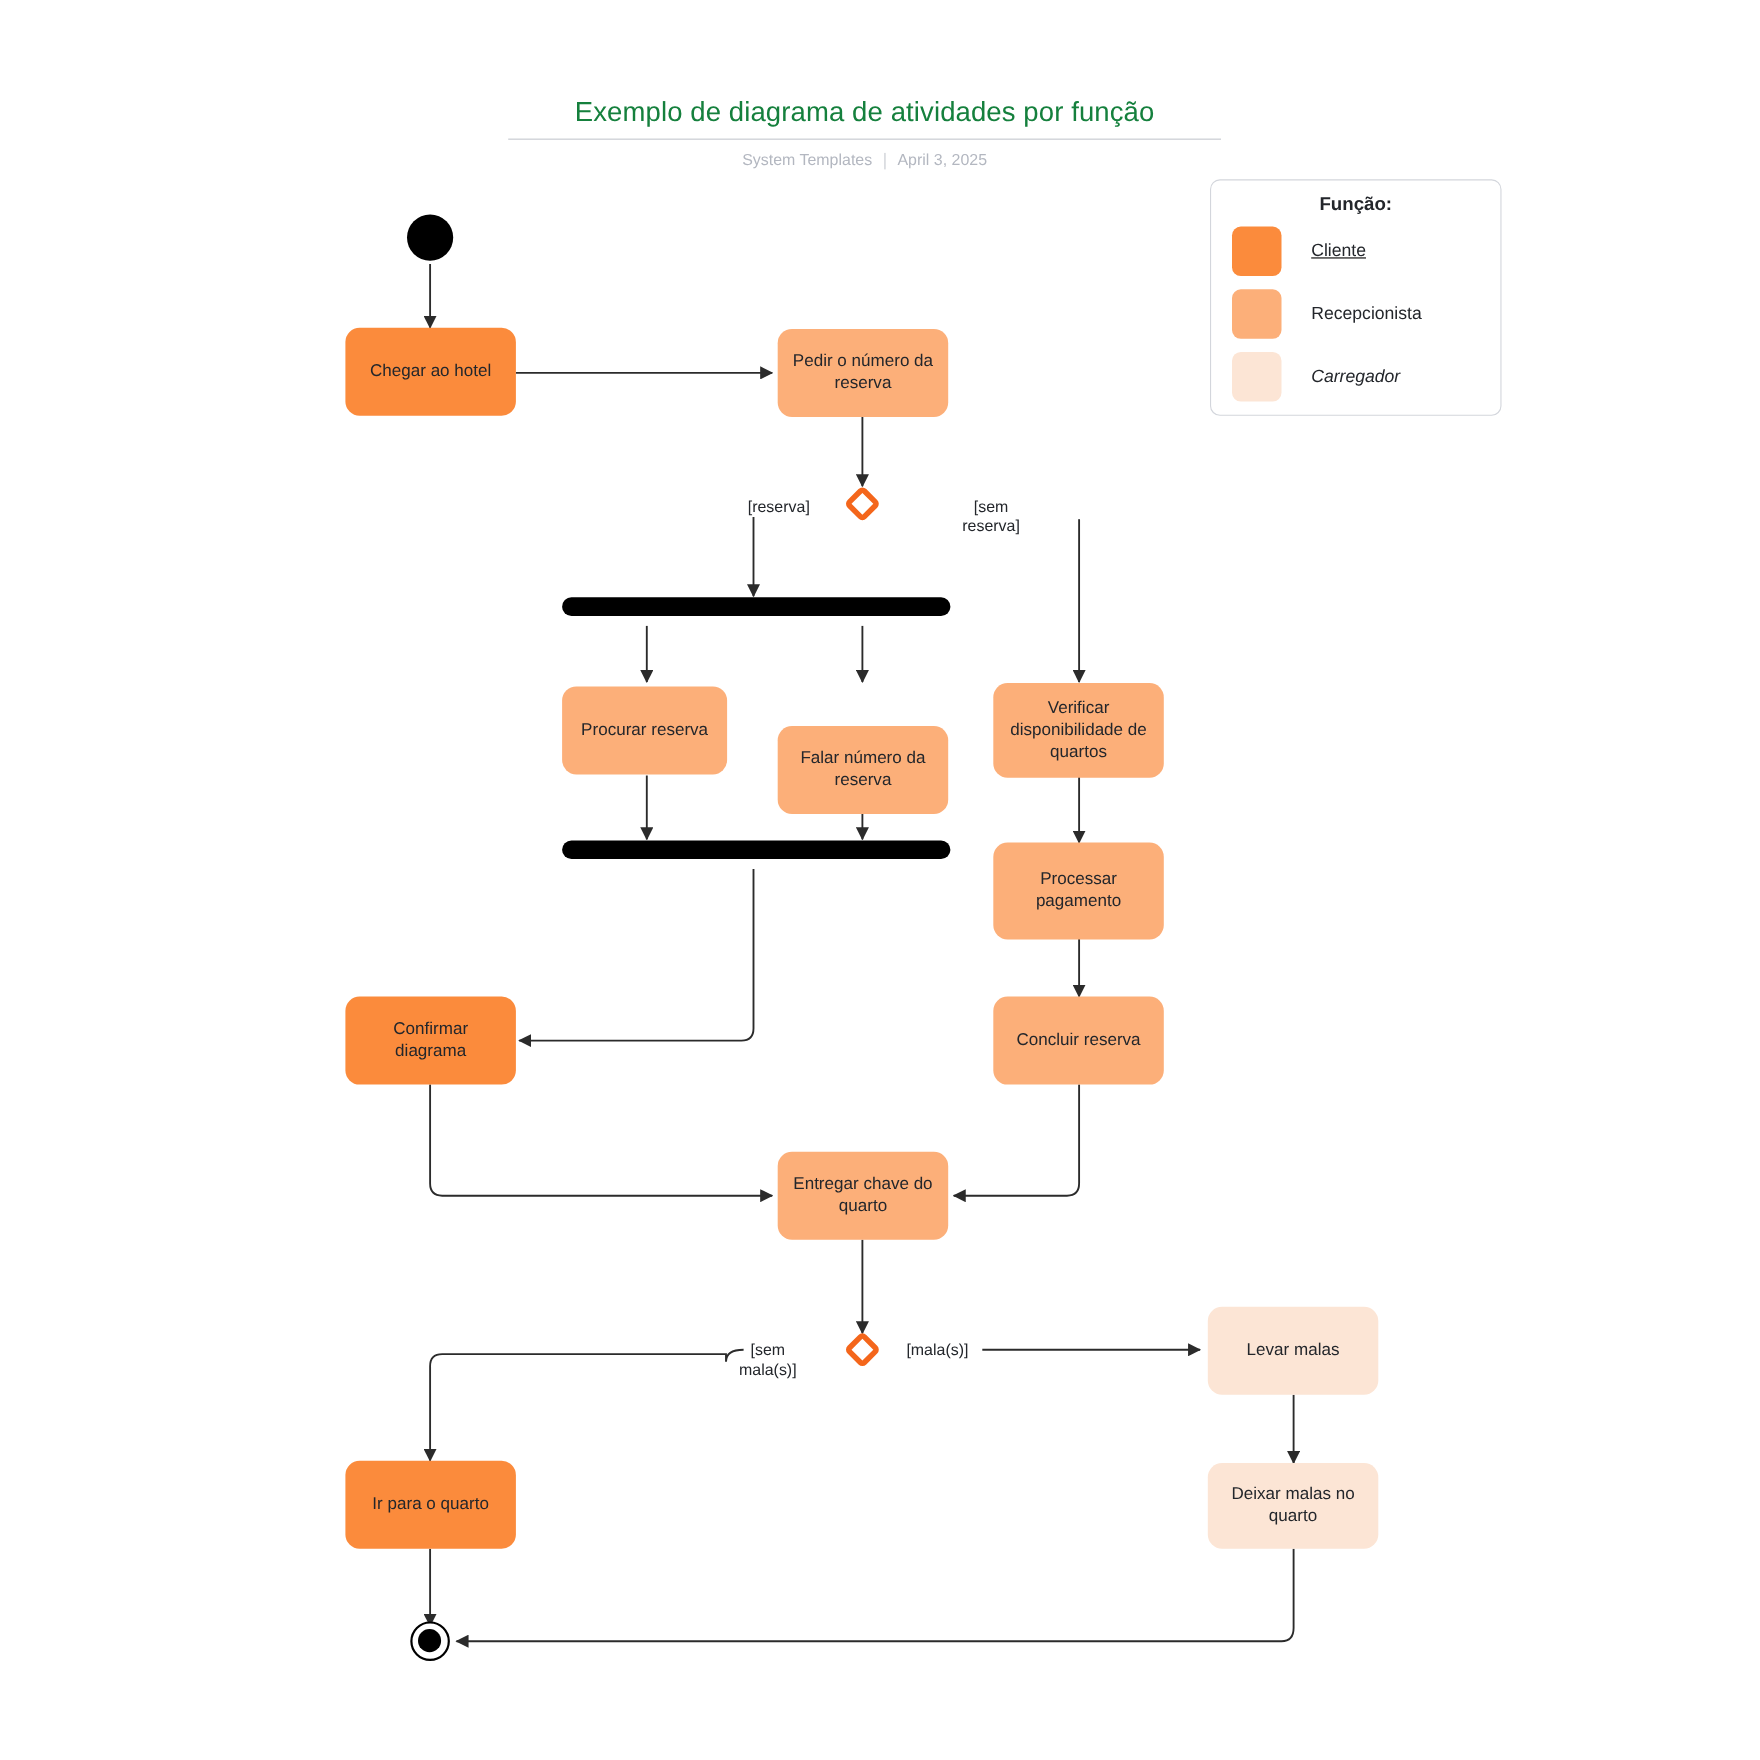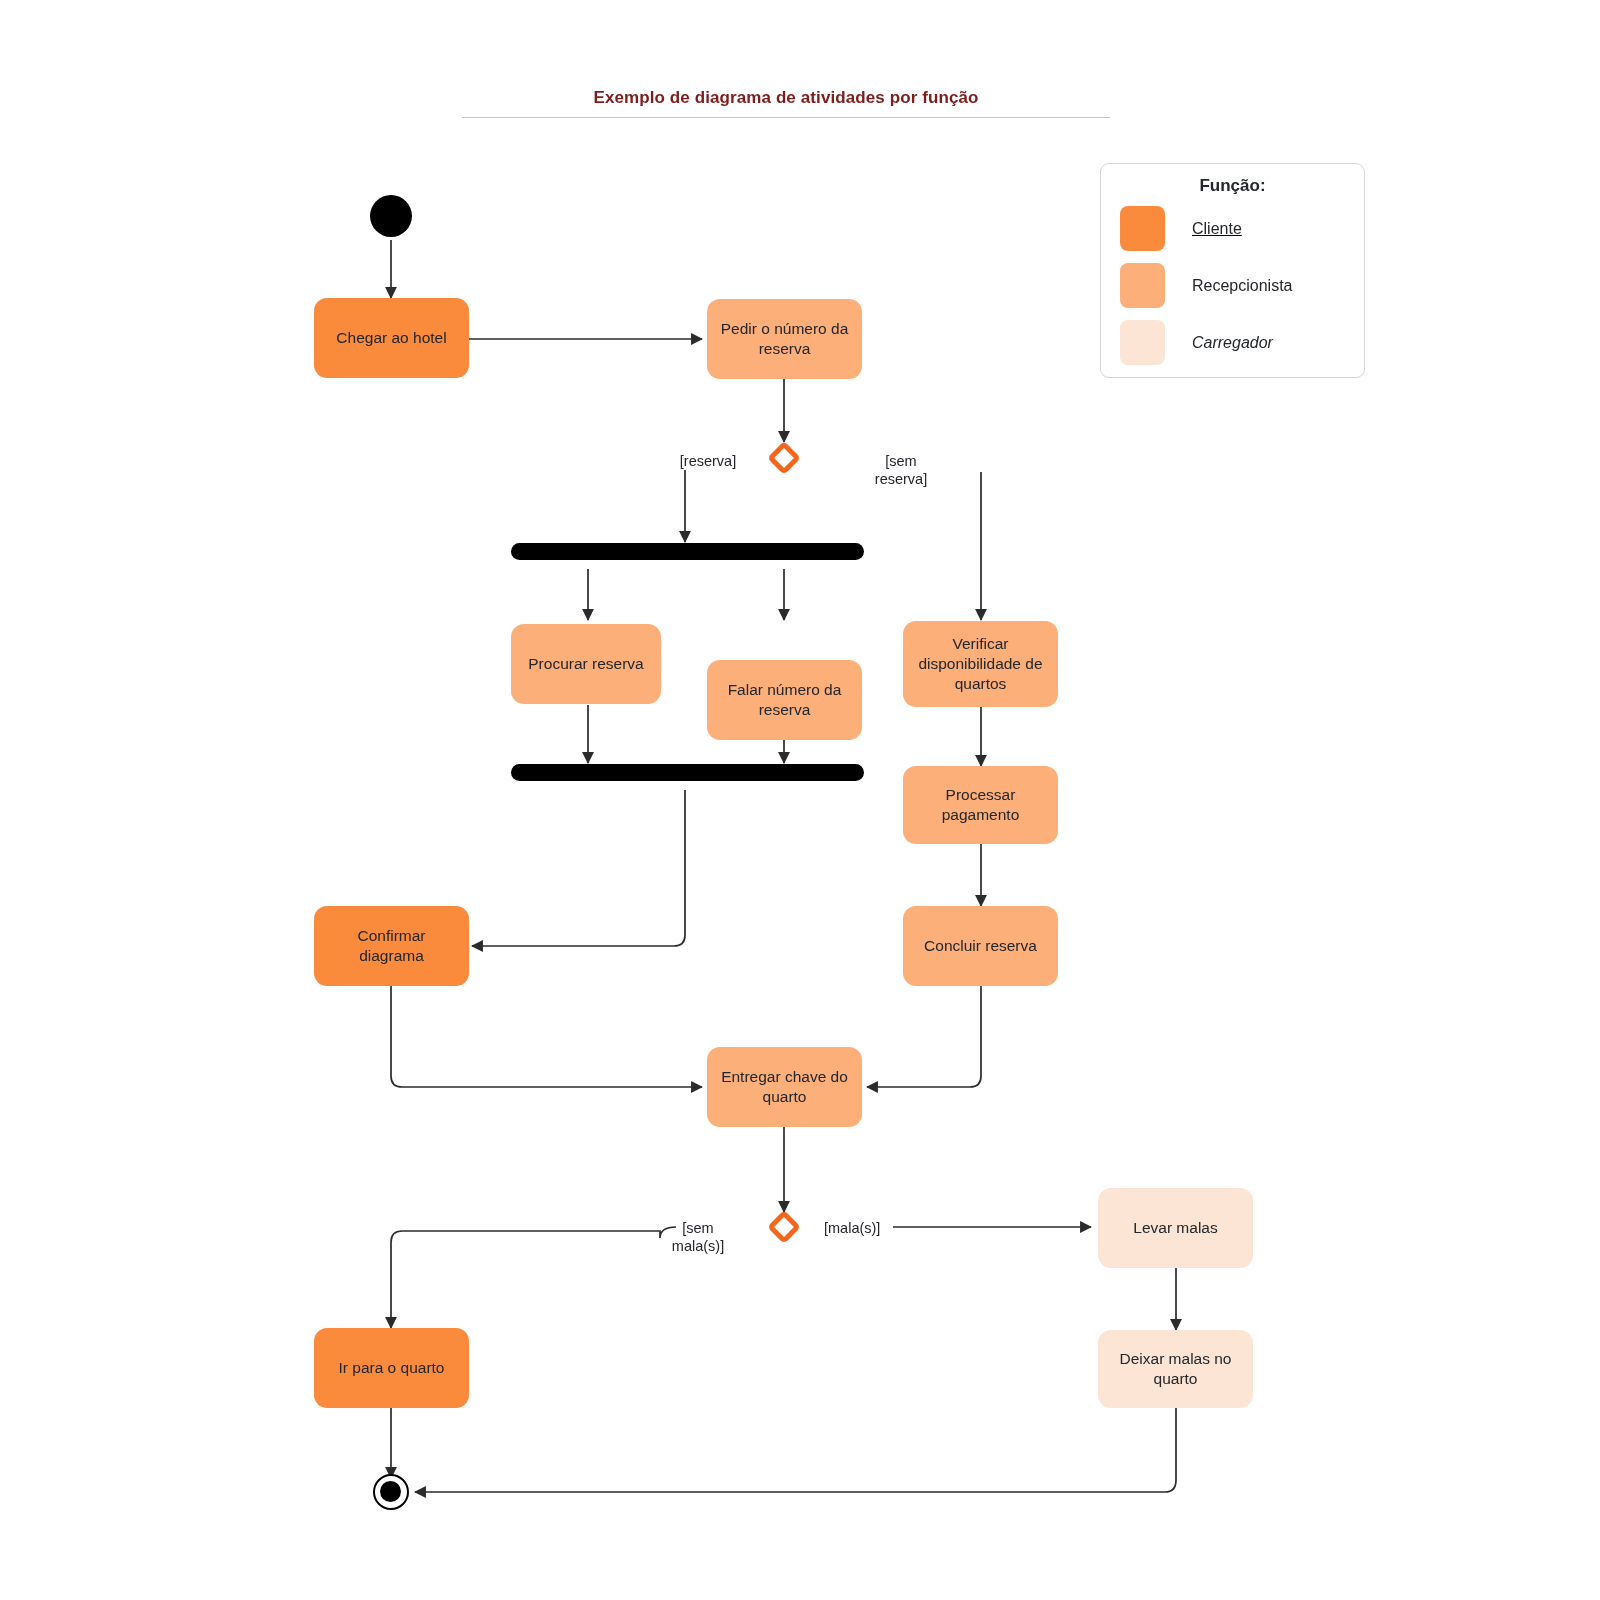--- a/index.html
+++ b/index.html
@@ -16,23 +16,23 @@
   #canvas { position: absolute; inset: 0; }
 
   
   #header {
     position: absolute;
     left: 462px; top: 88px;
     width: 648px;
     text-align: center;
   }
   #doc-title {
-    font-size: 17px;
-    font-weight: bold;
-    color: #7f1d1d;
+    font-size: 25px;
+    font-weight: normal;
+    color: #15803d;
     letter-spacing: .1px;
     padding-bottom: 9px;
     border-bottom: 1.6px solid #c3c7ce;
     white-space: nowrap;
   }
   #doc-sub {
     margin-top: 11px;
     font-size: 14.5px;
     color: #b3b7c0;
     display: flex;
@@ -157,20 +157,25 @@
     pointer-events: none;
   }
 </style>
 </head>
 <body>
 
 <div id="canvas">
 
   <div id="header">
     <div id="doc-title">Exemplo de diagrama de atividades por função</div>
+    <div id="doc-sub">
+      <span>System Templates</span>
+      <span class="divider"></span>
+      <span>April 3, 2025</span>
+    </div>
   </div>
 
   <div id="legend">
     <div id="legend-title">Função:</div>
 
     <div class="legend-row" style="top:42px;text-decoration:underline;">
       <span class="legend-swatch" style="background:#FB8B3C;"></span>
       <span class="legend-label">Cliente</span>
     </div>
 
@@ -257,21 +262,21 @@
 
   <div class="node" style="left:707px; top:660px; width:155px; height:80px; background:#FCAF79;">Falar número da
 reserva</div>
 
   <div class="node" style="left:903px; top:621px; width:155px; height:86px; background:#FCAF79;">Verificar
 disponibilidade de
 quartos</div>
 
   <div class="bar" style="left:511px; top:764px; width:353px;"></div>
 
-  <div class="node" style="left:903px; top:766px; width:155px; height:78px; background:#FCAF79;">Processar
+  <div class="node" style="left:903px; top:766px; width:155px; height:88px; background:#FCAF79;">Processar
 pagamento</div>
 
   <div class="node" style="left:314px; top:906px; width:155px; height:80px; background:#FB8B3C;">Confirmar diagrama</div>
 
   <div class="node" style="left:903px; top:906px; width:155px; height:80px; background:#FCAF79;">Concluir reserva</div>
 
   <div class="node" style="left:707px; top:1047px; width:155px; height:80px; background:#FCAF79;">Entregar chave do
 quarto</div>
 
   <div class="diamond" style="left:767px; top:1210px;">

